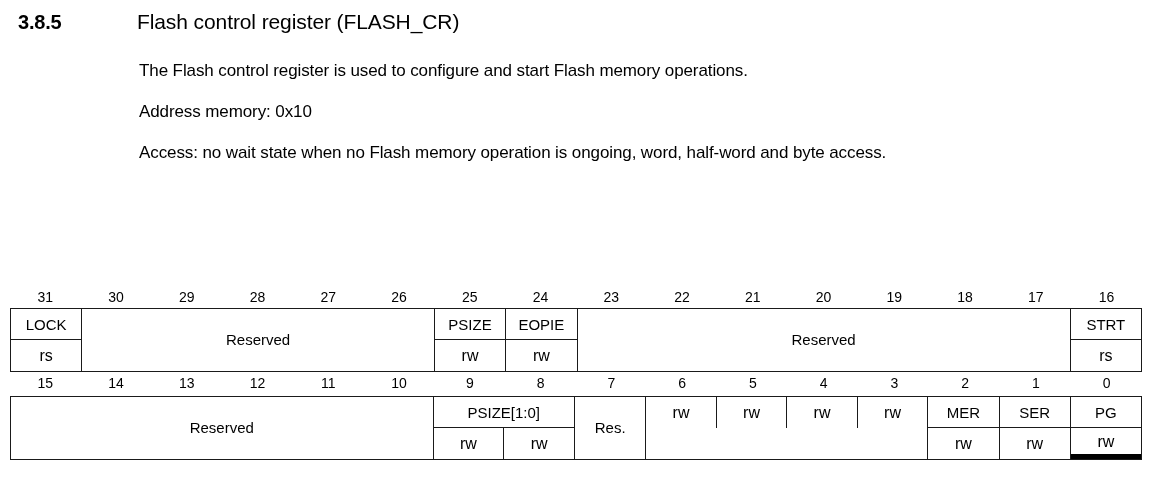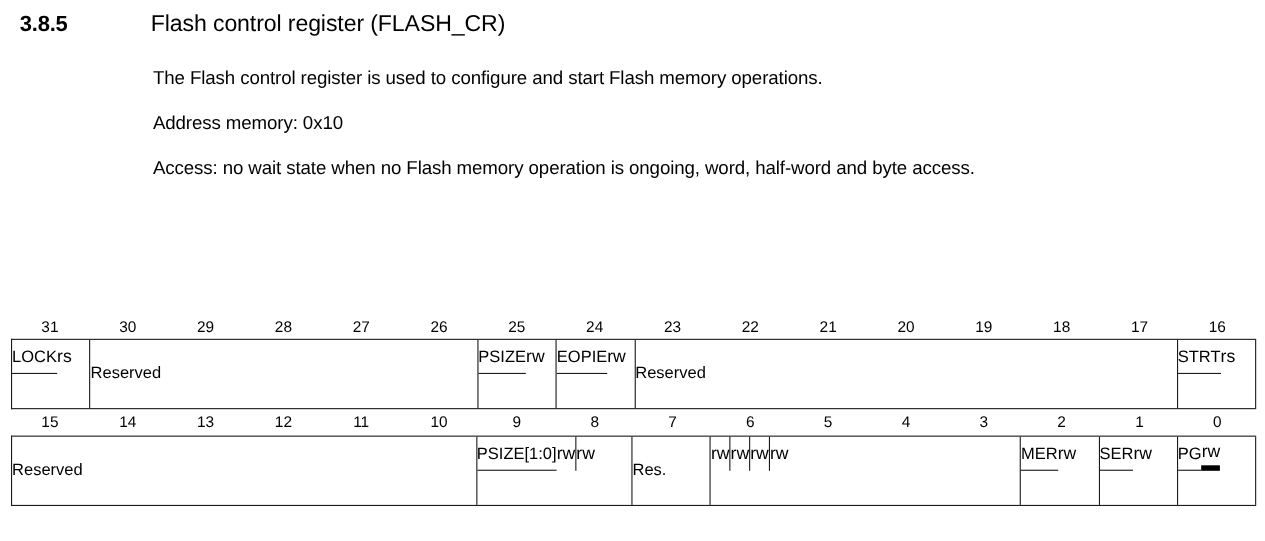--- a/index.html
+++ b/index.html
@@ -78,21 +78,21 @@
     width: 100%;
     border-left: 1.6px solid #1a1a1a;
     border-top: 1.6px solid #1a1a1a;
     box-sizing: border-box;
   }
   .bit-row.second { margin-top: 2px; }
 
   
   .field {
     display: flex;
-    flex-direction: row;
+    flex-direction: column;
     border-right: 1.6px solid #1a1a1a;
     box-sizing: border-box;
     min-width: 0;
   }
   .field-name {
     height: 31px;
     line-height: 31px;
     text-align: center;
     font-size: 15px;
     border-bottom: 1.6px solid #1a1a1a;

